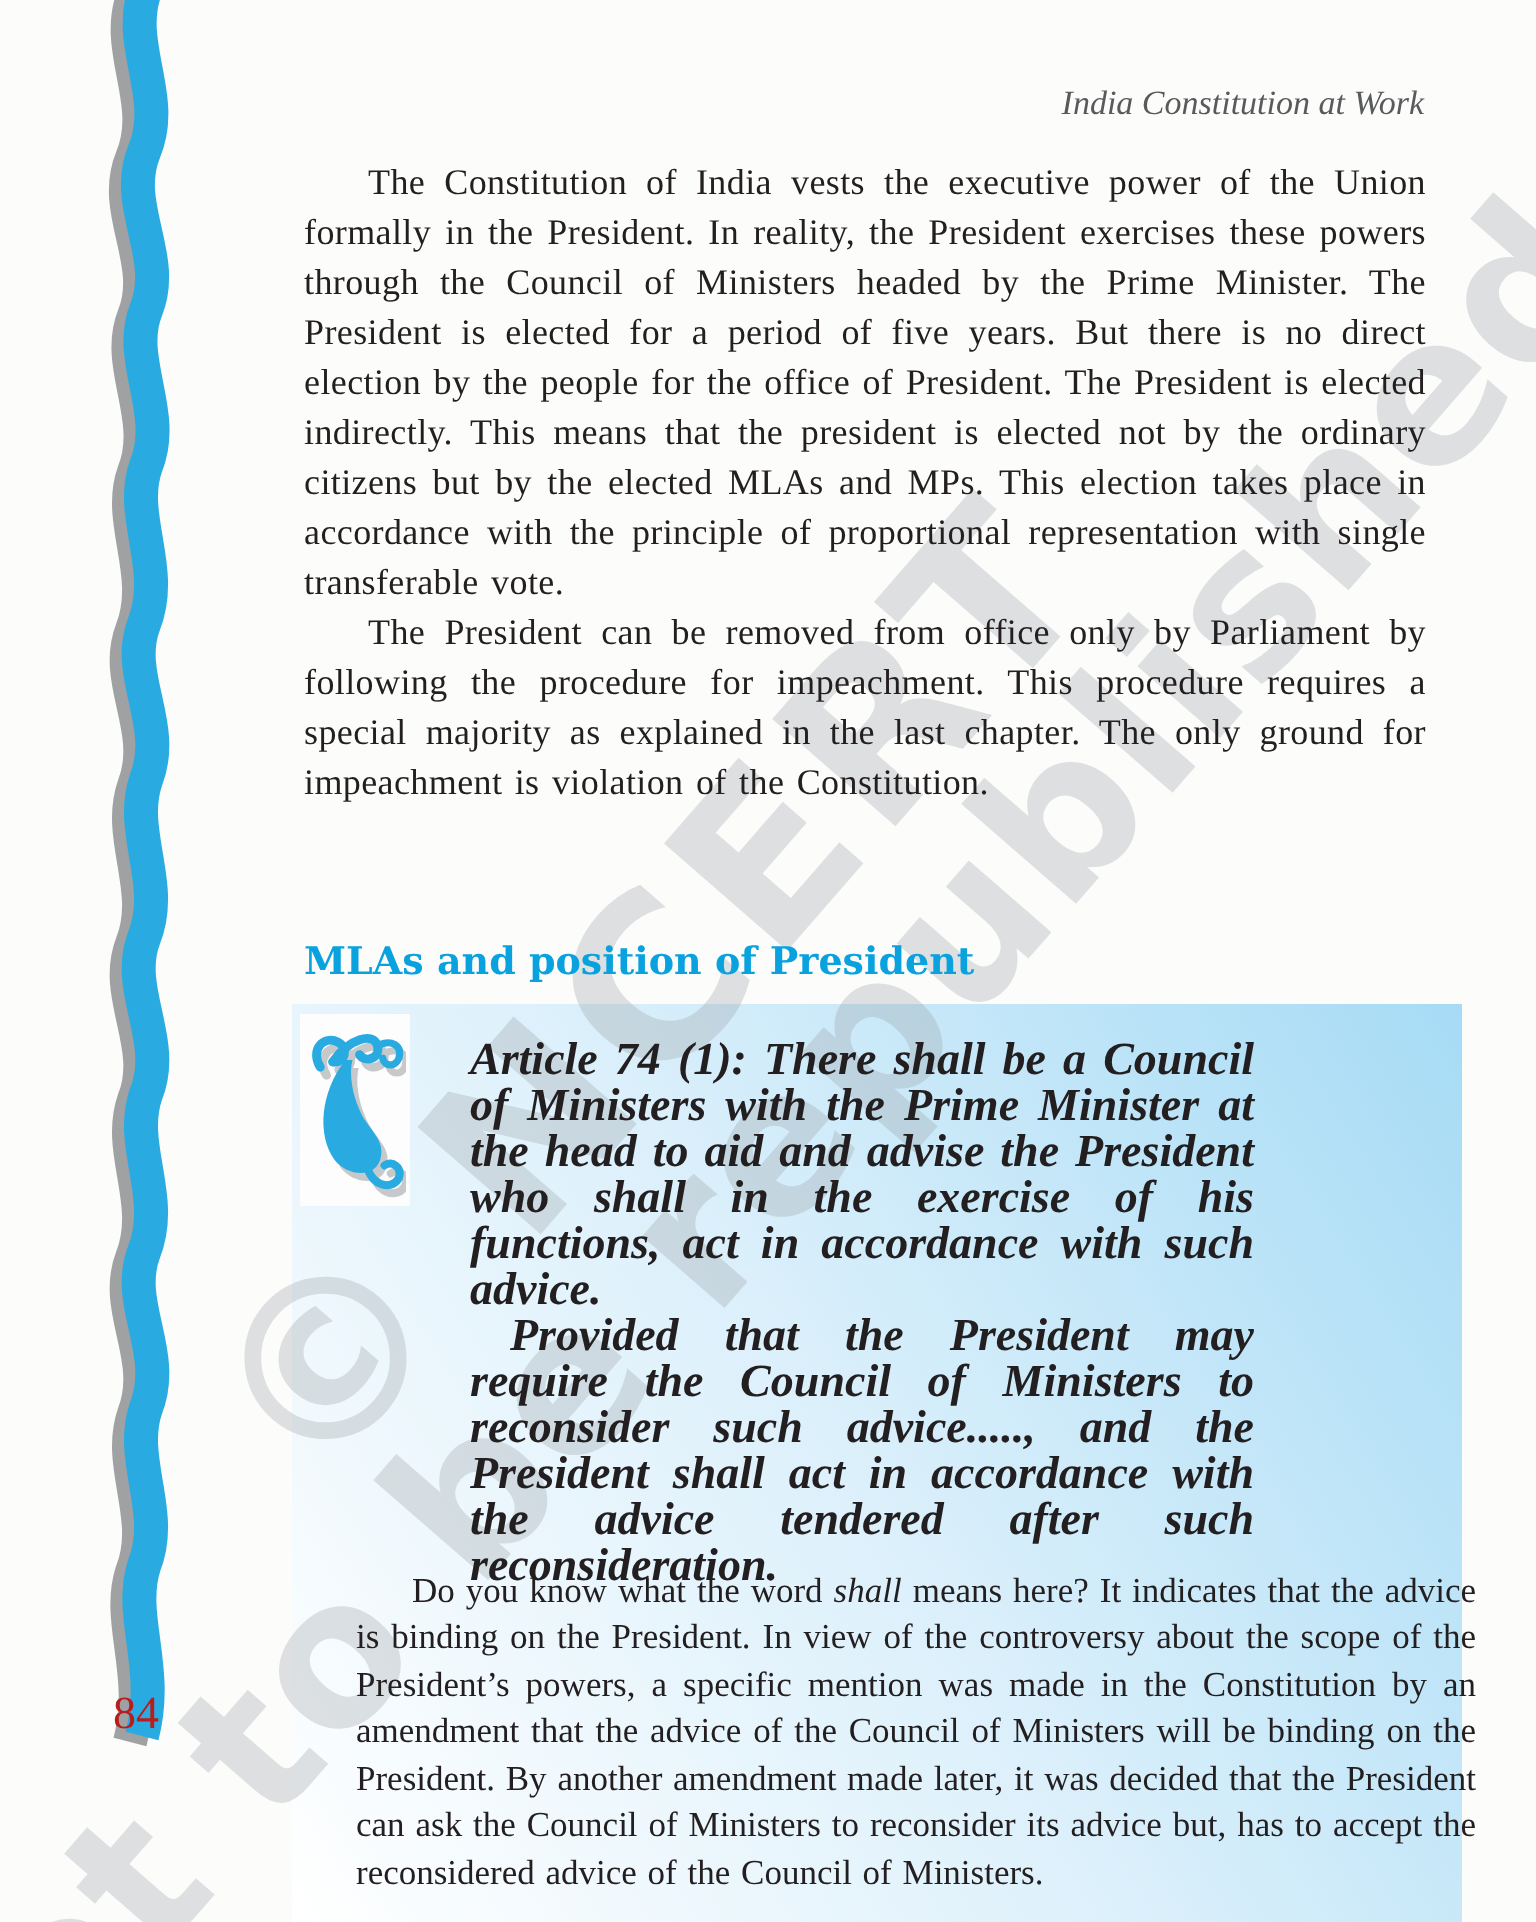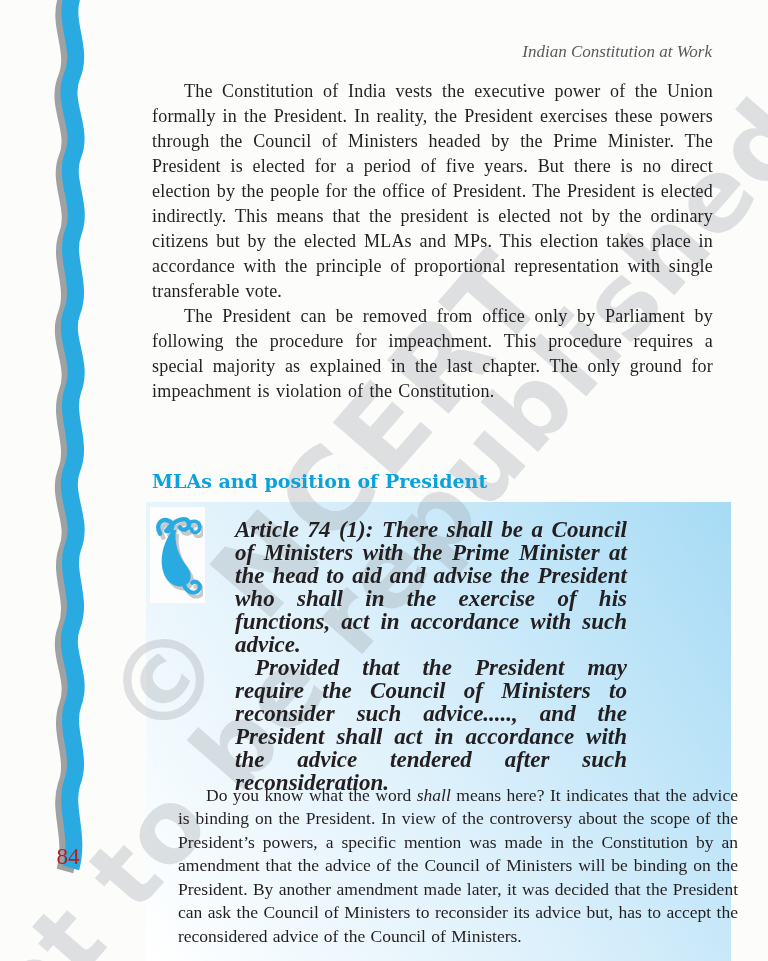--- a/index.html
+++ b/index.html
@@ -114,21 +114,21 @@
     </div>
 
     <p class="note-col"><span>Do you know what the word </span><span class="it">shall</span><span> means here? It indicates that the advice is binding on the President. In view of the controversy about the scope of the President’s powers, a specific mention was made in the Constitution by an amendment that the advice of the Council of Ministers will be binding on the President. By another amendment made later, it was decided that the President can ask the Council of Ministers to reconsider its advice but, has to accept the reconsidered advice of the Council of Ministers.</span></p>
   </section>
 
   <div class="watermark" aria-hidden="true">
     <span class="wm-1">© NCERT</span>
     <span class="wm-2">not to be republished</span>
   </div>
 
-  <div class="txt running-header">Indian Constitution at Work</div>
+  <div class="txt running-header">India Constitution at Work</div>
 
   <div class="txt body-col">
     <p class="ind">The Constitution of India vests the executive power of the Union formally in the President. In reality, the President exercises these powers through the Council of Ministers headed by the Prime Minister. The President is elected for a period of five years. But there is no direct election by the people for the office of President. The President is elected indirectly. This means that the president is elected not by the ordinary citizens but by the elected MLAs and MPs. This election takes place in accordance with the principle of proportional representation with single transferable vote.</p>
     <p class="ind">The President can be removed from office only by Parliament by following the procedure for impeachment. This procedure requires a special majority as explained in the last chapter. The only ground for impeachment is violation of the Constitution.</p>
   </div>
 
   <h2 class="txt section-heading" style="margin:0;">MLAs and position of President</h2>
 
   <div class="txt page-number">84</div>
 

